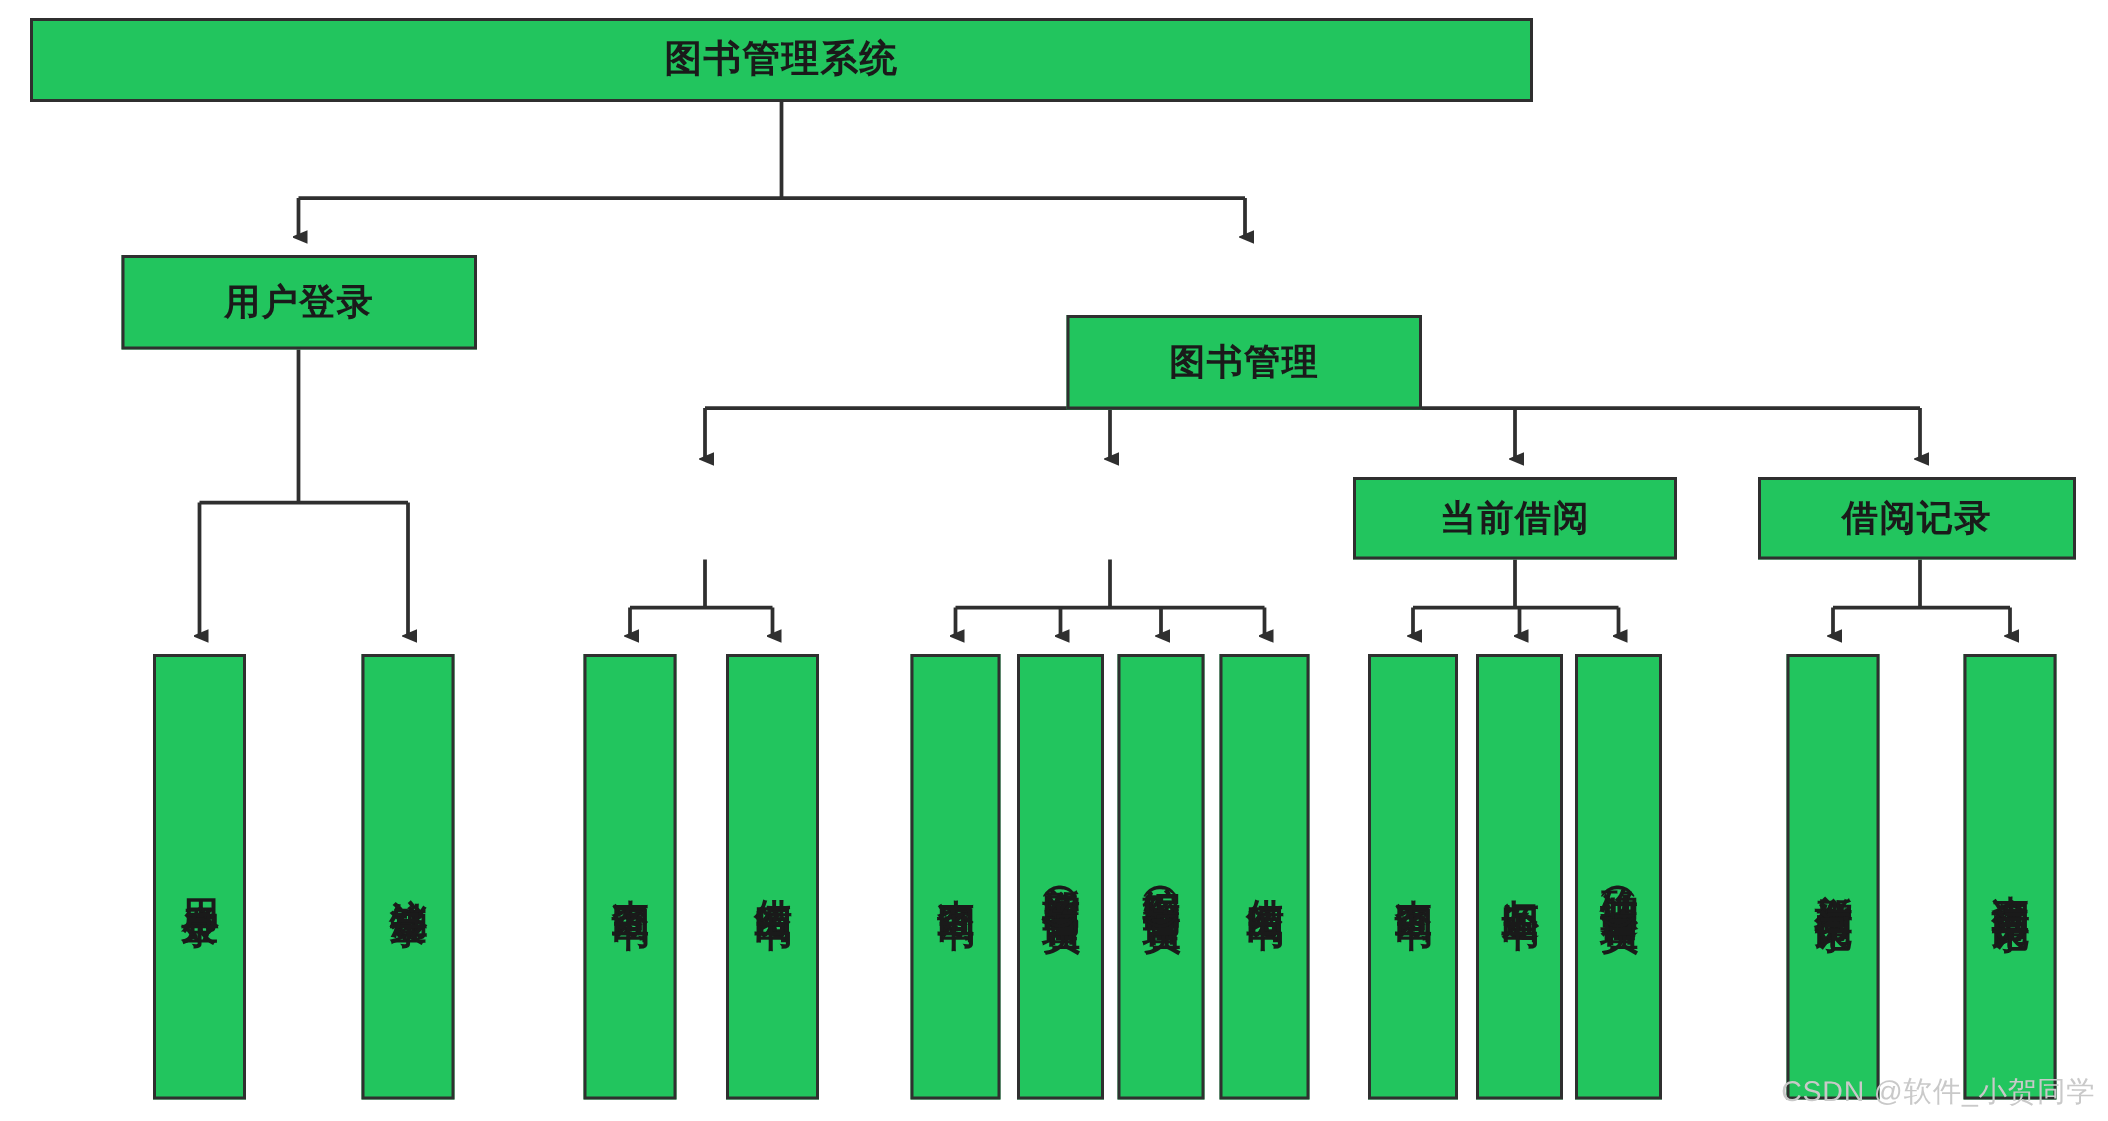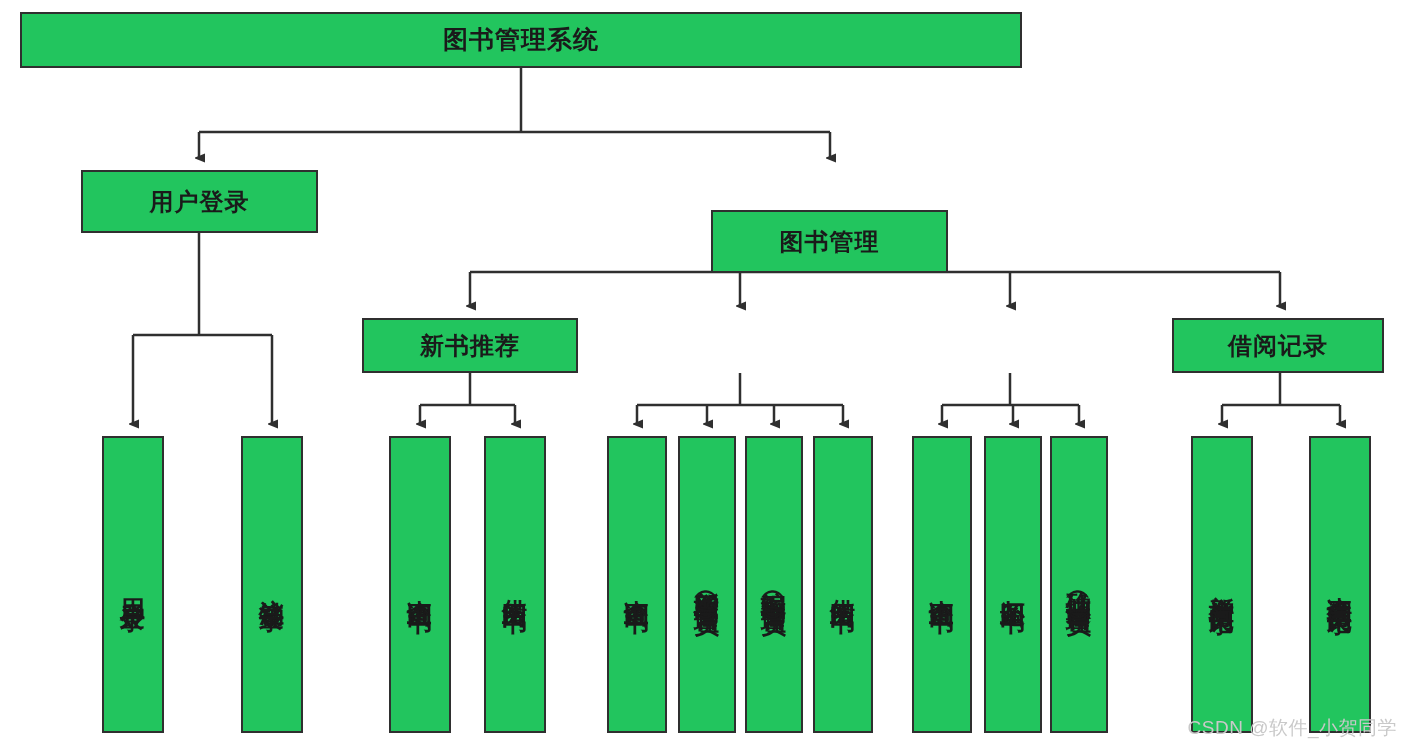--- a/index.html
+++ b/index.html
@@ -138,22 +138,22 @@
     <span class="node-label">图书管理系统</span>
   </div>
 
   <div class="node h" id="node-l2-0" style="left: 81px; top: 170px; width: 237px; height: 63px;">
     <span class="node-label">用户登录</span>
   </div>
   <div class="node h" id="node-l2-1" style="left: 711px; top: 170px; width: 237px; height: 63px; margin-top: 40px;">
     <span class="node-label">图书管理</span>
   </div>
 
-  <div class="node h" id="node-l3-0" style="left: 362px; top: 318px; width: 216px; height: 55px;">
-    <span class="node-label">新书推荐</span>
+  <div class="node h" id="node-l3-2" style="left: 902px; top: 318px; width: 216px; height: 55px;">
+    <span class="node-label">当前借阅</span>
   </div>
   <div class="node h" id="node-l3-3" style="left: 1172px; top: 318px; width: 212px; height: 55px;">
     <span class="node-label">借阅记录</span>
   </div>
 
   <div class="node v" id="node-leaf-0" style="left: 102px; top: 436px; width: 62px; height: 297px;">
     <span class="node-label">用户登录</span>
   </div>
   <div class="node v" id="node-leaf-1" style="left: 241px; top: 436px; width: 62px; height: 297px;">
     <span class="node-label">注销登录</span>

